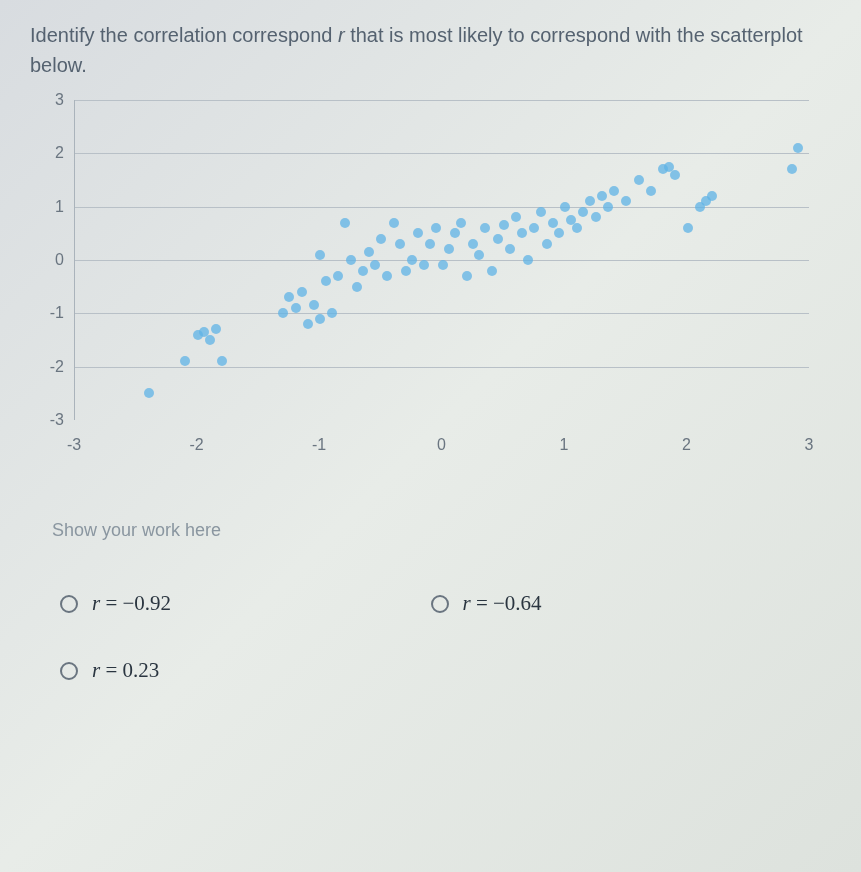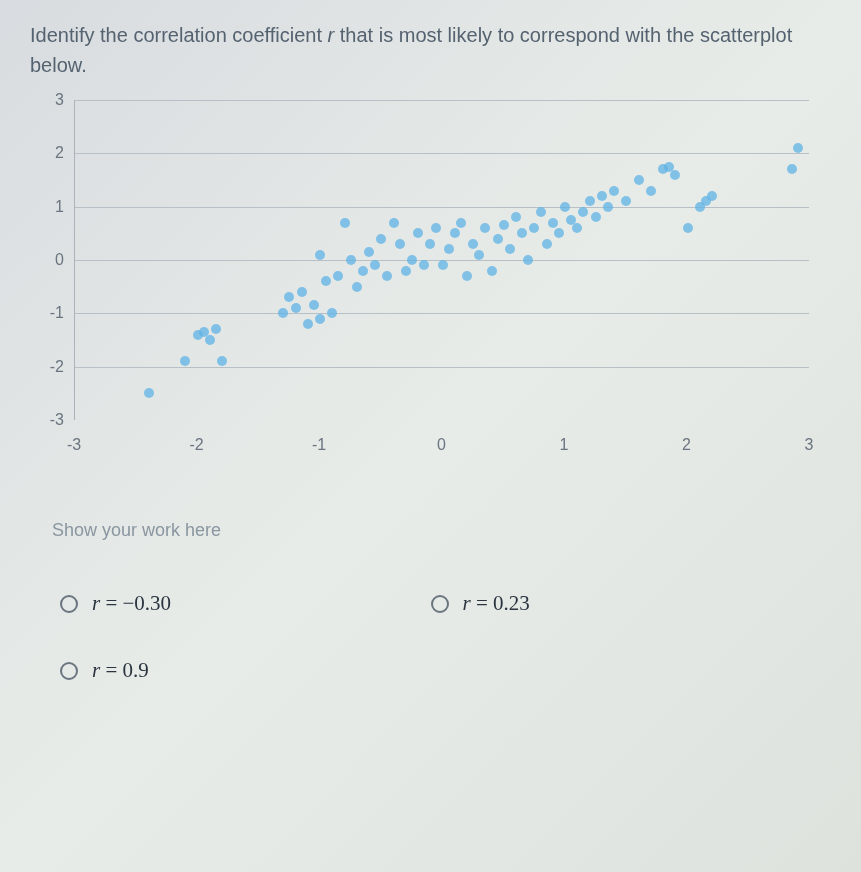--- a/index.html
+++ b/index.html
@@ -95,21 +95,21 @@
     font-size: 21px;
     color: #2a3540;
     font-family: "Times New Roman", serif;
   }
   .answer-label .r-var { font-style: italic; }
 </style>
 </head>
 <body>
 
 <div class="question">
-  <span>Identify the correlation coefficient </span><span class="r-var">r</span><span> that is most likely to correspond with the scatterplot below.</span>
+  <span>Identify the correlation correspond </span><span class="r-var">r</span><span> that is most likely to correspond with the scatterplot below.</span>
 </div>
 
 <div class="chart-wrap">
   <div class="plot">
       <div class="grid-h" style="top: 266.667px;"></div>
       <div class="grid-h" style="top: 213.333px;"></div>
       <div class="grid-h" style="top: 160px;"></div>
       <div class="grid-h" style="top: 106.667px;"></div>
       <div class="grid-h" style="top: 53.3333px;"></div>
       <div class="grid-h" style="top: 0px;"></div>
@@ -203,23 +203,23 @@
     <div class="x-tick" style="left: 524px;">1</div>
     <div class="x-tick" style="left: 646.5px;">2</div>
     <div class="x-tick" style="left: 769px;">3</div>
   </div>
 
 <div class="work">Show your work here</div>
 
 <div class="answers">
     <div class="answer">
       <div class="radio"></div>
-      <div class="answer-label"><span class="r-var">r</span><span> = −0.30</span></div>
+      <div class="answer-label"><span class="r-var">r</span><span> = −0.92</span></div>
+    </div>
+    <div class="answer">
+      <div class="radio"></div>
+      <div class="answer-label"><span class="r-var">r</span><span> = −0.64</span></div>
     </div>
     <div class="answer">
       <div class="radio"></div>
       <div class="answer-label"><span class="r-var">r</span><span> = 0.23</span></div>
     </div>
-    <div class="answer">
-      <div class="radio"></div>
-      <div class="answer-label"><span class="r-var">r</span><span> = 0.9</span></div>
-    </div>
   </div>
 
 </body></html>

